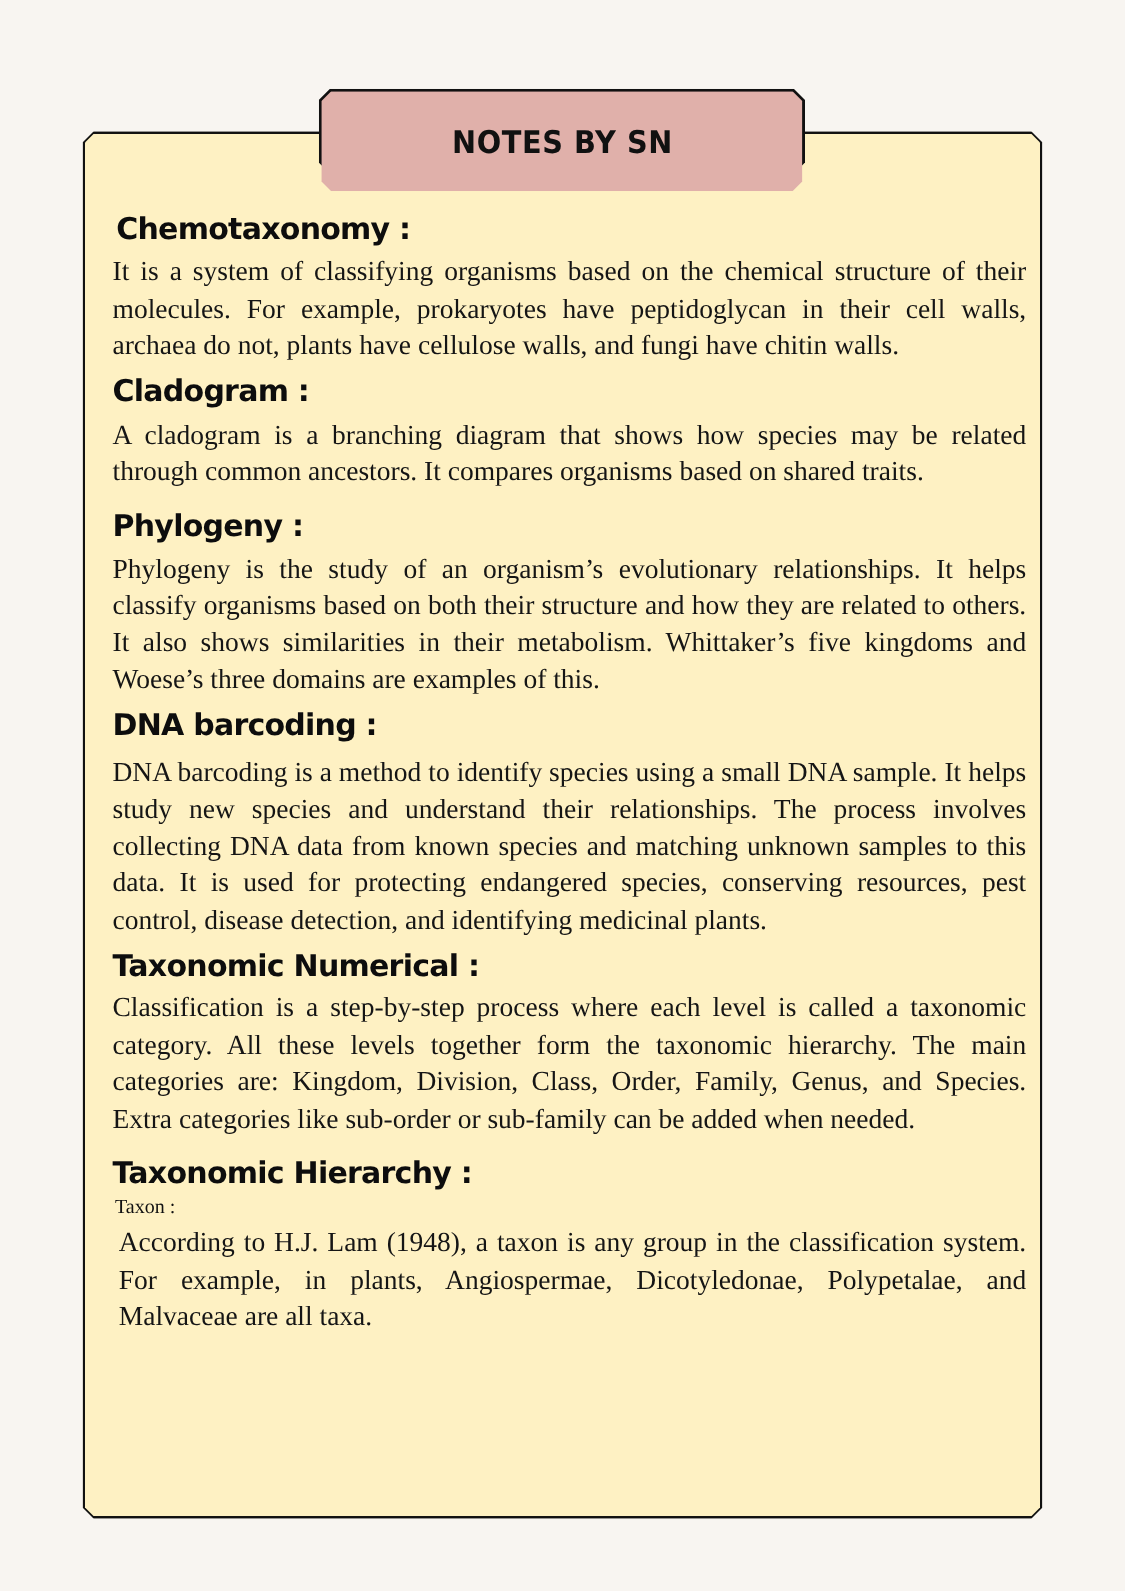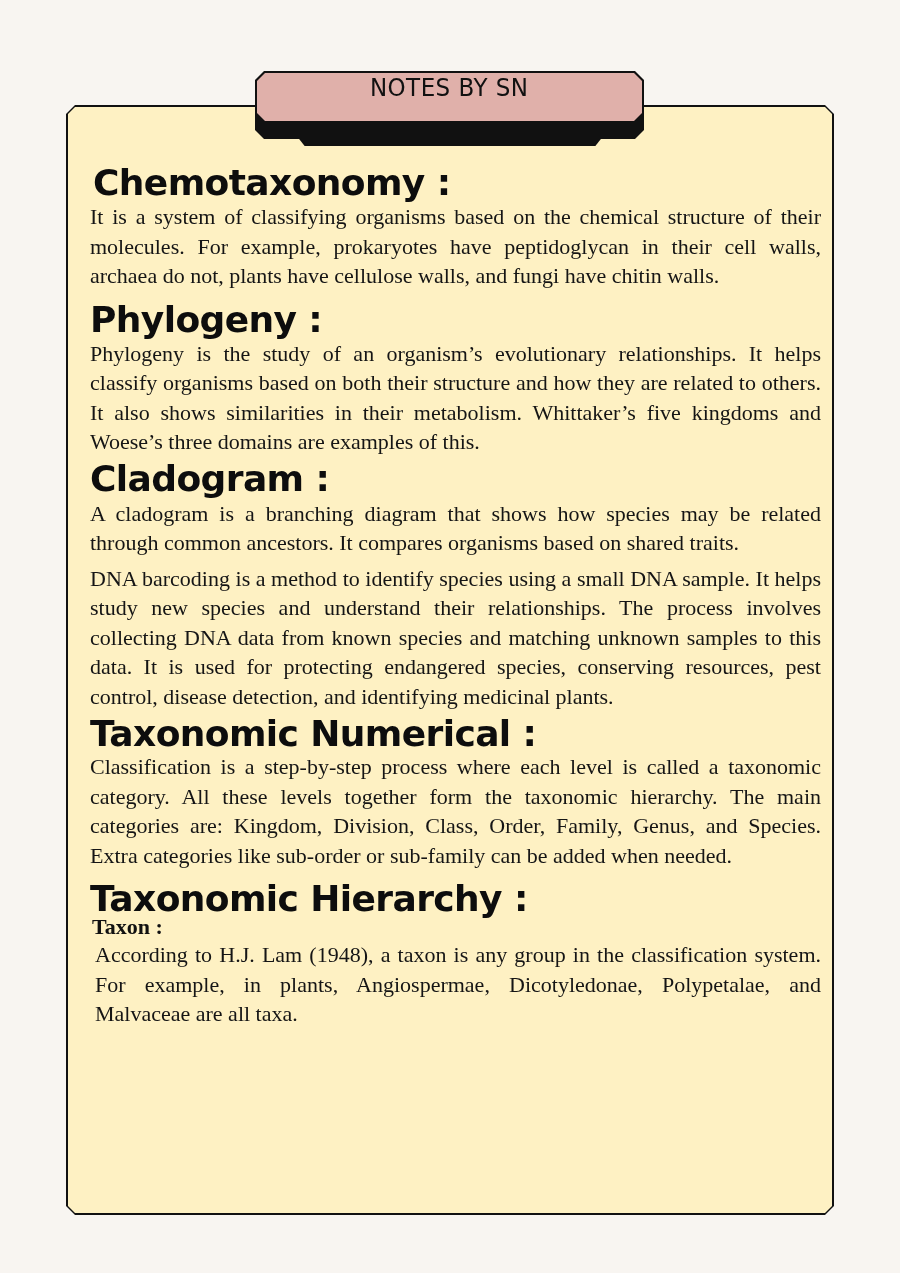--- a/index.html
+++ b/index.html
@@ -33,59 +33,59 @@
     .title-border {
       position: absolute;
       left: 255px; top: 71px;
       width: 389px; height: 68px;
       background: #111;
       clip-path: polygon(9px 0, calc(100% - 9px) 0, 100% 9px, 100% calc(100% - 9px), calc(100% - 9px) 100%, 9px 100%, 0 calc(100% - 9px), 0 9px);
     }
     .title-box {
       position: absolute;
       left: 257px; top: 73px;
-      width: 385px; height: 48px;
+      width: 385px; height: 80px;
       background: #e0b0aa;
       clip-path: polygon(8px 0, calc(100% - 8px) 0, 100% 8px, 100% calc(100% - 8px), calc(100% - 8px) 100%, 8px 100%, 0 calc(100% - 8px), 0 8px);
-      display: flex; align-items: flex-start; justify-content: center;
+      display: flex; align-items: center; justify-content: center; font-weight: bold;
     }
     .title-text {
       font-family: "DejaVu Sans", sans-serif;
       font-size: 25px;
       letter-spacing: 0.5px;
       color: #111;
       transform: scaleX(0.92);
     }
     .content {
       position: absolute;
       left: 90px; top: 166px;
       width: 731px;
     }
     .section { margin: 0; }
     .heading {
       font-family: "DejaVu Sans", sans-serif;
       font-weight: bold;
-      font-size: 36px;
+      font-size: 24px;
       color: #0d0d0d;
       letter-spacing: -0.6px;
       line-height: 34px;
       margin: 0;
     }
     .body {
       font-family: "Liberation Serif", serif;
       font-size: 22px;
       line-height: 29.5px;
       color: #151515;
       text-align: justify;
       margin: 0;
     }
     .subheading {
       font-family: "Liberation Serif", serif;
-      font-weight: bold;
-      font-size: 22px;
+      font-weight: normal;
+      font-size: 16px;
       color: #111;
       line-height: 22px;
       margin: 0 0 2px 2px;
     }
     .indent { padding-left: 5px; }
   </style>
 </head>
 <body>
 
 <div class="card-border"></div>
@@ -97,31 +97,32 @@
   <span class="title-text">NOTES BY SN</span>
 </div>
 
 <div class="content">
   <div class="section" style="margin-left:3px;">
     <h2 class="heading">Chemotaxonomy :</h2>
   </div>
   <p class="body" style="margin-top:2px;">It is a system of classifying organisms based on the chemical structure of their molecules. For example, prokaryotes have peptidoglycan in their cell walls, archaea do not, plants have cellulose walls, and fungi have chitin walls.</p>
 
 
+  <div class="section" style="margin-top:5px;">
+    <h2 class="heading">Cladogram :</h2>
+    <p class="body" style="margin-top:3px;">A cladogram is a branching diagram that shows how species may be related through common ancestors. It compares organisms based on shared traits.</p>
+  </div>
+
   <div class="section" style="margin-top:12px;">
     <h2 class="heading">Phylogeny :</h2>
     <p class="body" style="margin-top:2px;">Phylogeny is the study of an organism’s evolutionary relationships. It helps classify organisms based on both their structure and how they are related to others. It also shows similarities in their metabolism. Whittaker’s five kingdoms and Woese’s three domains are examples of this.</p>
   </div>
 
   <div class="section" style="margin-top:5px;">
-    <h2 class="heading">Cladogram :</h2>
-    <p class="body" style="margin-top:3px;">A cladogram is a branching diagram that shows how species may be related through common ancestors. It compares organisms based on shared traits.</p>
-  </div>
-
-  <div class="section" style="margin-top:5px;">
+    <h2 class="heading">DNA barcoding :</h2>
     <p class="body" style="margin-top:6px;">DNA barcoding is a method to identify species using a small DNA sample. It helps study new species and understand their relationships. The process involves collecting DNA data from known species and matching unknown samples to this data. It is used for protecting endangered species, conserving resources, pest control, disease detection, and identifying medicinal plants.</p>
   </div>
 
   <div class="section" style="margin-top:6px;">
     <h2 class="heading">Taxonomic Numerical :</h2>
     <p class="body" style="margin-top:1px;">Classification is a step-by-step process where each level is called a taxonomic category. All these levels together form the taxonomic hierarchy. The main categories are: Kingdom, Division, Class, Order, Family, Genus, and Species. Extra categories like sub-order or sub-family can be added when needed.</p>
   </div>
 
   <div class="section" style="margin-top:12px;">
     <h2 class="heading">Taxonomic Hierarchy :</h2>

